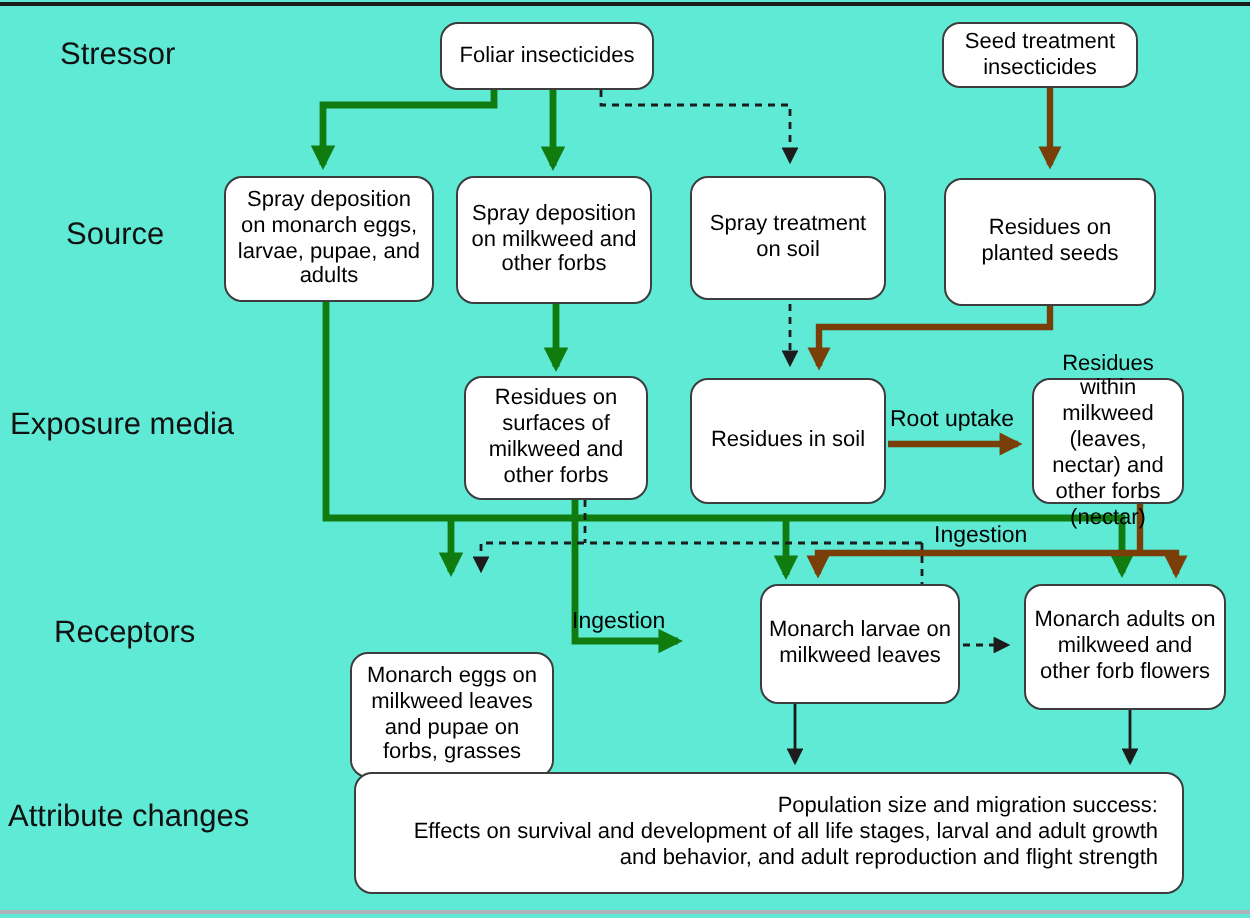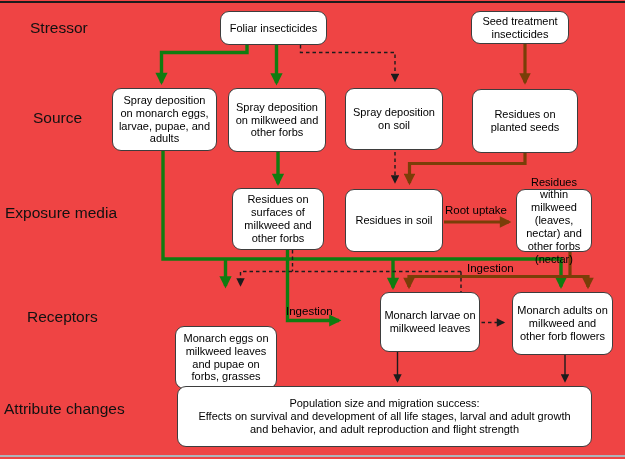--- a/index.html
+++ b/index.html
@@ -1,36 +1,36 @@
 <!DOCTYPE html>
 <html><head>
 <meta charset="utf-8">
 <style>
   html,body{margin:0;padding:0;background:#fff;}
   #stage{
-    position:relative;width:625px;height:459px;background:#ef4444;overflow:hidden;
+    position:relative;width:625px;height:459px;background:#5eead4;overflow:hidden;
     font-family:"Liberation Sans", sans-serif;color:#000;
   }
   .rule{position:absolute;left:0;width:625px;}
   #top-rule{top:1px;height:2px;background:#1c1c1c;}
   #bottom-rule{top:455px;height:2px;background:#aeb4b9;}
   svg.wires{position:absolute;left:0;top:0;width:625px;height:459px;}
   .node{
     position:absolute;box-sizing:border-box;background:#fff;
     border:1.4px solid #3d3d3d;border-radius:9px;
     display:flex;align-items:center;justify-content:center;text-align:center;
     font-size:11px;line-height:1.17;padding:1px 3px;
   }
   .row-label{
     position:absolute;font-size:15.5px;color:#111;white-space:nowrap;
   }
   .edge-label{
     position:absolute;font-size:11.5px;color:#000;white-space:nowrap;
   }
-  #box-attribute{border-radius:9px;padding:2px 12px;}
+  #box-attribute{border-radius:9px;padding:2px 12px;text-align:right;}
   #box-attribute .body{display:block;}
 </style>
 </head>
 <body>
 
 <div id="stage">
 
   <div id="top-rule" class="rule"></div>
   <div id="bottom-rule" class="rule"></div>
 
@@ -85,21 +85,21 @@
   <div class="row-label" style="left:33px;top:109px;">Source</div>
   <div class="row-label" style="left:5px;top:204px;">Exposure media</div>
   <div class="row-label" style="left:27px;top:308px;">Receptors</div>
   <div class="row-label" style="left:4px;top:400px;">Attribute changes</div>
 
   <div class="node" style="left:220px;top:11px;width:107px;height:34px;">Foliar insecticides</div>
   <div class="node" style="left:471px;top:11px;width:98px;height:33px;">Seed treatment insecticides</div>
 
   <div class="node" style="left:112px;top:88px;width:105px;height:63px;">Spray deposition on monarch eggs, larvae, pupae, and adults</div>
   <div class="node" style="left:228px;top:88px;width:98px;height:64px;">Spray deposition on milkweed and other forbs</div>
-  <div class="node" style="left:345px;top:88px;width:98px;height:62px;">Spray deposition on soil</div>
+  <div class="node" style="left:345px;top:88px;width:98px;height:62px;">Spray treatment on soil</div>
   <div class="node" style="left:472px;top:89px;width:106px;height:64px;">Residues on planted seeds</div>
 
   <div class="node" style="left:232px;top:188px;width:92px;height:62px;">Residues on surfaces of milkweed and other forbs</div>
   <div class="node" style="left:345px;top:189px;width:98px;height:63px;">Residues in soil</div>
   <div class="node" style="left:516px;top:189px;width:76px;height:63px;">Residues within milkweed (leaves, nectar) and other forbs (nectar)</div>
 
   <div class="node" style="left:175px;top:290px;width:102px;height:63px;margin-top:36px;">Monarch eggs on milkweed leaves and pupae on forbs, grasses</div>
   <div class="node" style="left:345px;top:292px;width:100px;height:60px;margin-left:35px;">Monarch larvae on milkweed leaves</div>
   <div class="node" style="left:512px;top:292px;width:101px;height:63px;">Monarch adults on milkweed and other forb flowers</div>
 

